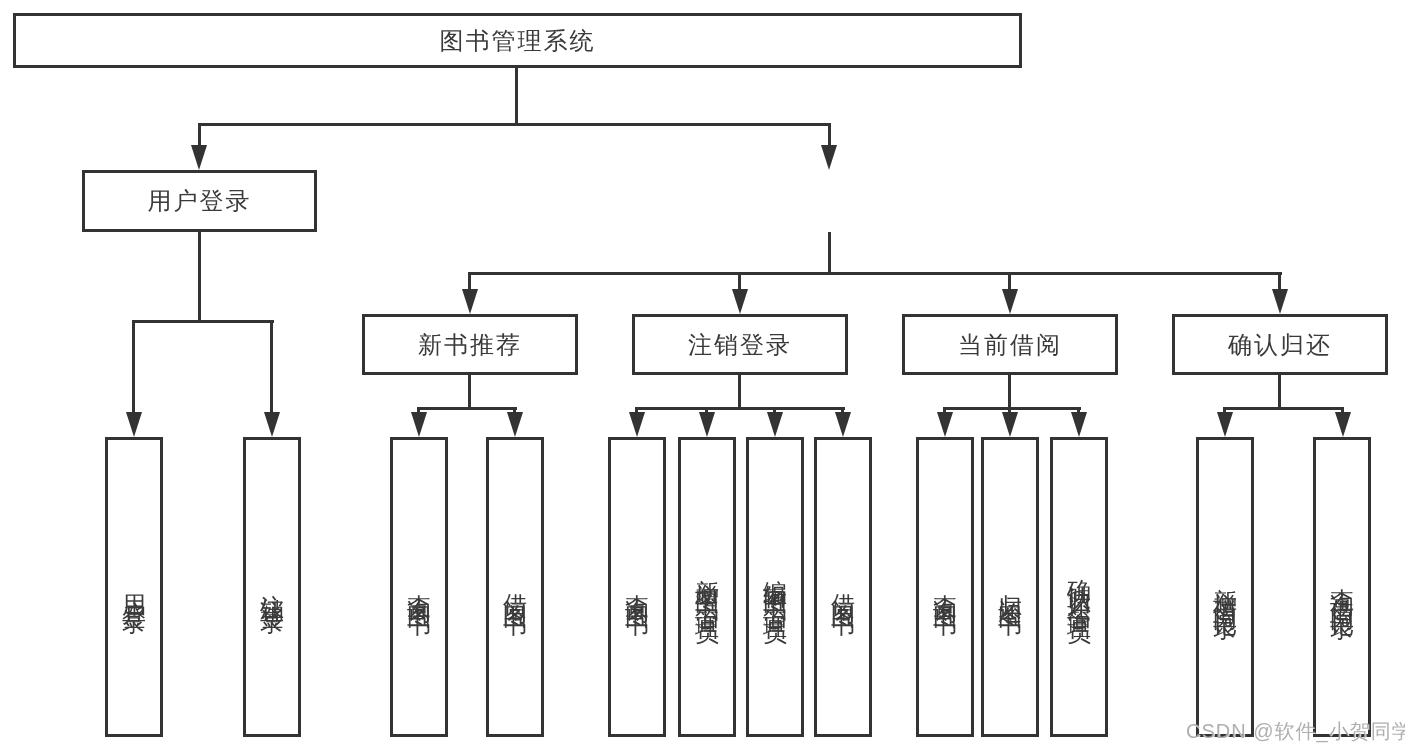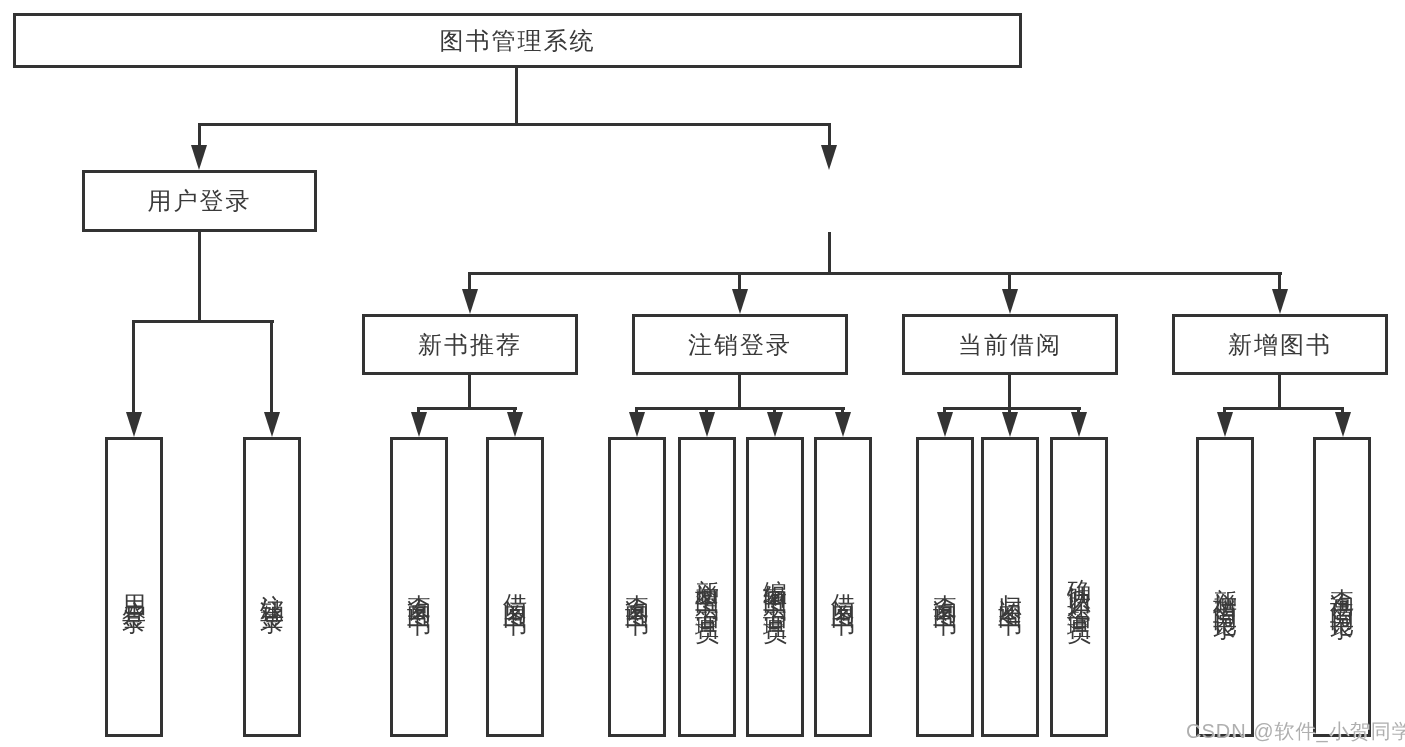--- a/index.html
+++ b/index.html
@@ -111,21 +111,21 @@
   <div class="node" style="left:362px; top:314px; width:216px; height:61px;">
     <span>新书推荐</span>
   </div>
   <div class="node" style="left:632px; top:314px; width:216px; height:61px;">
     <span>注销登录</span>
   </div>
   <div class="node" style="left:902px; top:314px; width:216px; height:61px;">
     <span>当前借阅</span>
   </div>
   <div class="node" style="left:1172px; top:314px; width:216px; height:61px;">
-    <span>新增图书</span>
+    <span>确认归还</span>
   </div>
 
   <div class="vl" style="left:468px; top:375px; height:32px;"></div>
   <div class="hl" style="left:417px; top:407px; width:100px;"></div>
   <div class="vl" style="left:417px; top:407px; height:7px;"></div>
   <div class="ah" style="left:411px; top:412px;"></div>
   <div class="vl" style="left:513px; top:407px; height:7px;"></div>
   <div class="ah" style="left:507px; top:412px;"></div>
 
   <div class="vl" style="left:738px; top:375px; height:32px;"></div>

